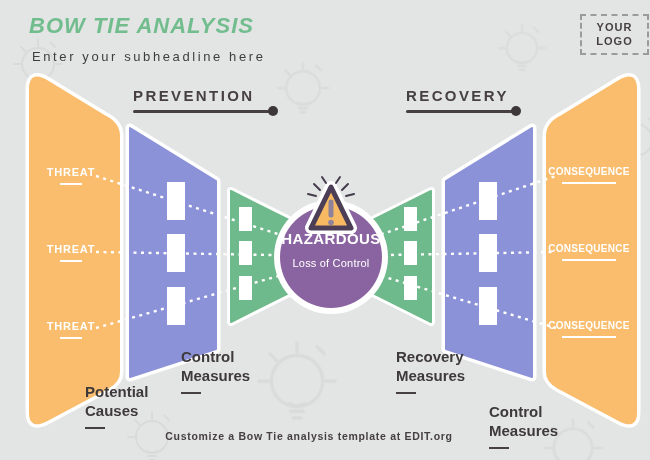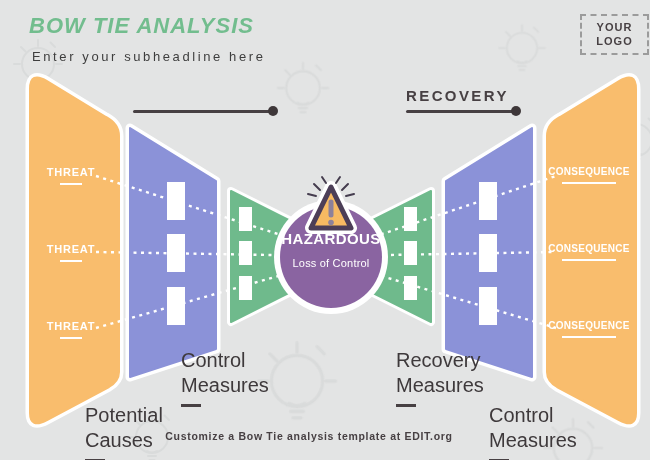--- a/index.html
+++ b/index.html
@@ -42,24 +42,24 @@
   .threat .bar{width:22px;height:2px;background:#fff;}
   .consequence{left:548px;width:82px;display:flex;flex-direction:column;align-items:center;gap:5px;}
   .consequence .txt{color:#fff;font-size:10px;font-weight:bold;letter-spacing:0.3px;white-space:nowrap;}
   .consequence .bar{width:54px;height:2px;background:#fff;}
   .row1{top:166px;} .row2{top:243px;} .row3{top:320px;}
 
   .hazard-text{left:277px;top:230px;width:108px;text-align:center;color:#fff;line-height:1.15;}
   .hazard-text .l1,.hazard-text .l2{font-size:15px;font-weight:800;letter-spacing:0.4px;}
   .hazard-text .sub{font-size:11px;font-weight:400;margin-top:10px;letter-spacing:0.2px;}
 
-  .measure-label{color:#3e393b;font-size:20px;line-height:1.25;font-weight:400;}
+  .measure-label{color:#3e393b;font-size:15px;line-height:1.25;font-weight:700;}
   .measure-label .dash{width:20px;height:2.5px;background:var(--text-dark);margin-top:6px;}
   .lbl-control-left{left:181px;top:348px;}
-  .lbl-potential{left:85px;top:403px;}
+  .lbl-potential{left:85px;top:383px;}
   .lbl-recovery{left:396px;top:348px;}
   .lbl-control-right{left:489px;top:403px;}
 
   .footer-credit{left:0;top:430px;width:618px;text-align:center;font-size:10.5px;
     font-weight:bold;letter-spacing:0.7px;color:var(--text-dark);}
 
   
   .f-orange{fill:var(--shape-orange);stroke:var(--shape-orange);}
   .f-purple{fill:var(--shape-purple);stroke:var(--shape-purple);}
   .f-green{fill:var(--shape-green);stroke:var(--shape-green);}
@@ -159,20 +159,21 @@
     </g>
   </svg>
 
   <div class="abs page-title">BOW TIE ANALYSIS</div>
   <div class="abs page-subtitle">Enter your subheadline here</div>
   <div class="abs logo-box">
     <span>YOUR</span>
     <span>LOGO</span>
   </div>
 
+  <div class="abs section-header prevention-text">PREVENTION</div>
   <div class="abs header-line prevention-line"></div>
   <div class="abs header-dot prevention-dot"></div>
 
   <div class="abs section-header recovery-text">RECOVERY</div>
   <div class="abs header-line recovery-line"></div>
   <div class="abs header-dot recovery-dot"></div>
 
   <div class="abs threat row1">
     <span class="txt">THREAT</span>
     <span class="bar"></span>

